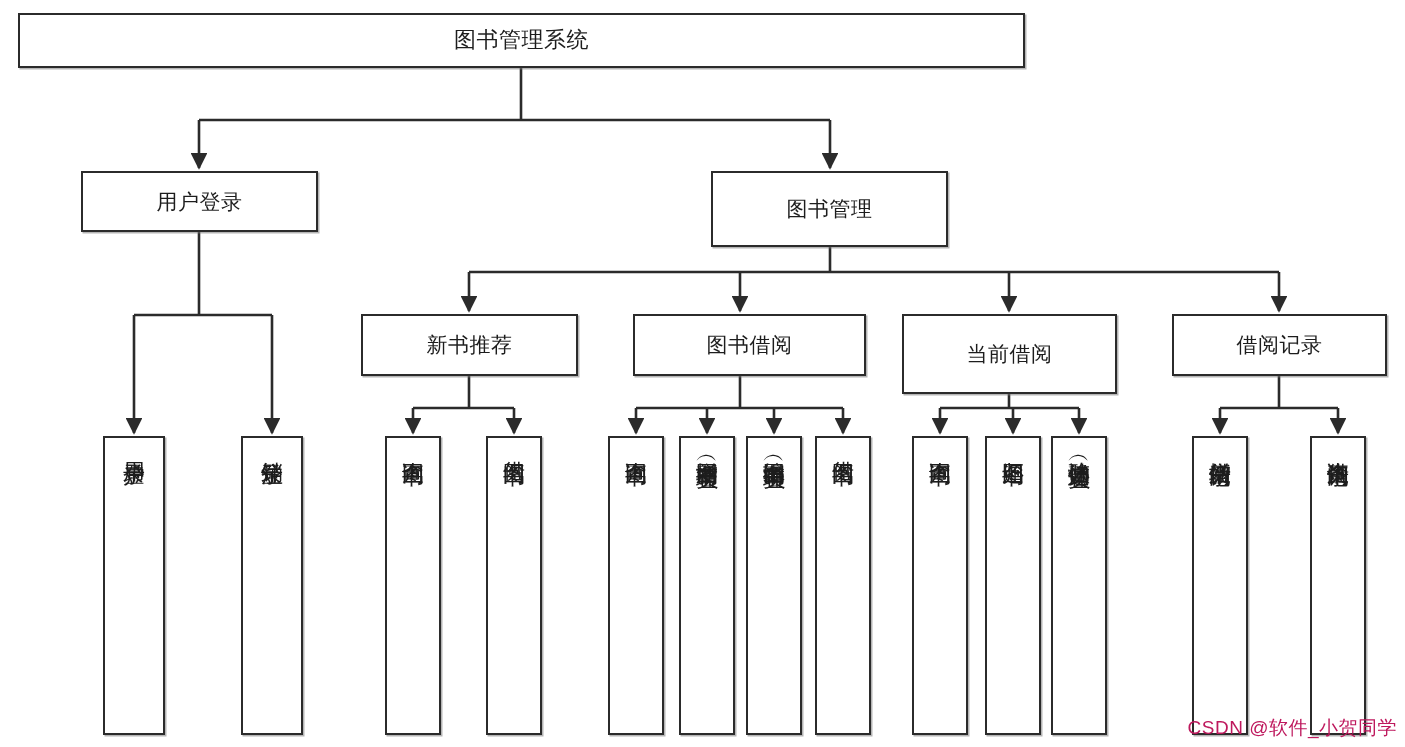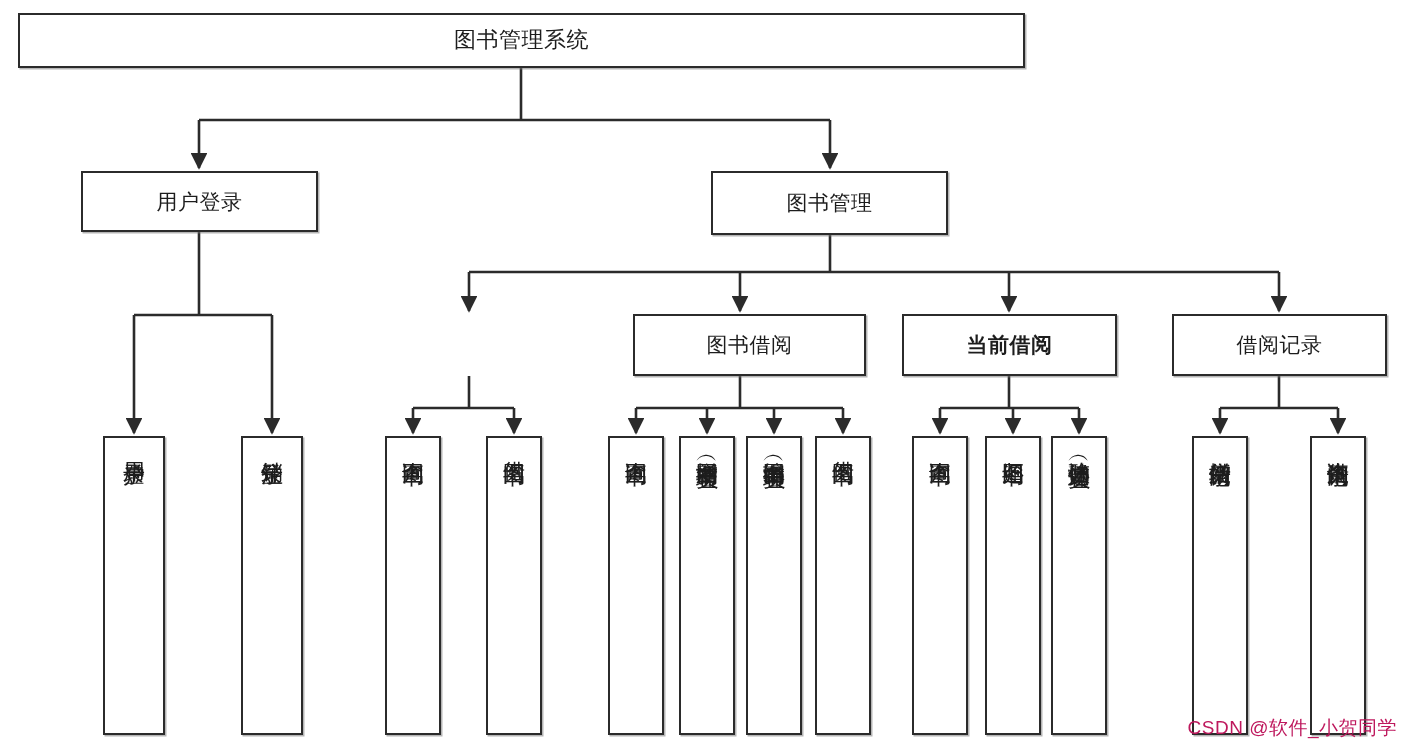--- a/index.html
+++ b/index.html
@@ -120,28 +120,31 @@
     </g>
   </svg>
 
   <div class="node root" style="left: 18px; top: 13px; width: 1007px; height: 55px;">
     <span class="label">图书管理系统</span>
   </div>
 
   <div class="node lvl2" style="left: 81px; top: 171px; width: 237px; height: 61px;">
     <span class="label">用户登录</span>
   </div>
-  <div class="node lvl2" style="left: 711px; top: 171px; width: 237px; height: 64px;">
+  <div class="node lvl2" style="left: 711px; top: 171px; width: 237px; height: 76px;">
     <span class="label">图书管理</span>
   </div>
 
+  <div class="node lvl3" style="left: 361px; top: 314px; width: 217px; height: 62px;">
+    <span class="label">新书推荐</span>
+  </div>
   <div class="node lvl3" style="left: 633px; top: 314px; width: 233px; height: 62px;">
     <span class="label">图书借阅</span>
   </div>
-  <div class="node lvl3" style="left: 902px; top: 314px; width: 215px; height: 62px; font-weight: bold;">
+  <div class="node lvl3" style="left: 902px; top: 314px; width: 215px; height: 80px;">
     <span class="label">当前借阅</span>
   </div>
   <div class="node lvl3" style="left: 1172px; top: 314px; width: 215px; height: 62px; align-items: center;">
     <span class="label">借阅记录</span>
   </div>
 
   <div class="node leaf" style="left: 103px; top: 436px; width: 62px; height: 299px;">
     <span class="label">用户登录</span>
   </div>
   <div class="node leaf" style="left: 241px; top: 436px; width: 62px; height: 299px;">

